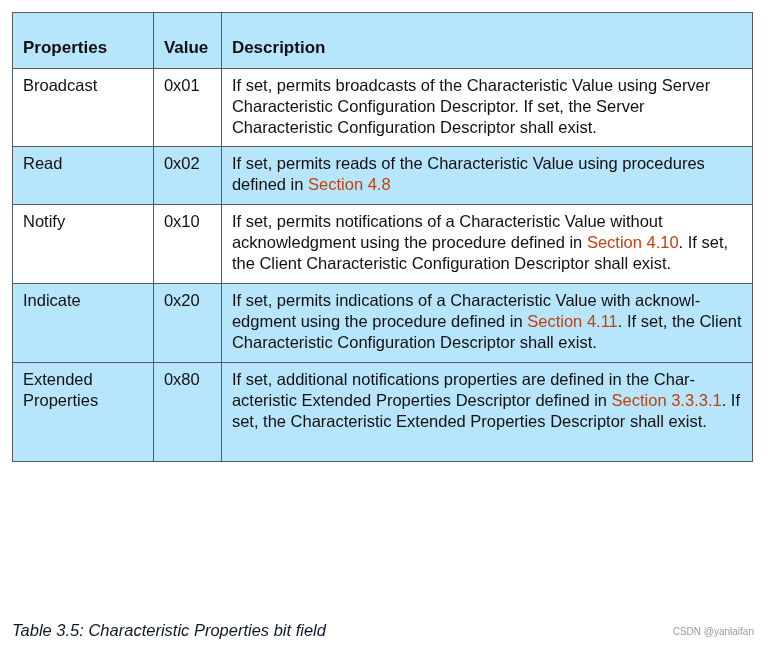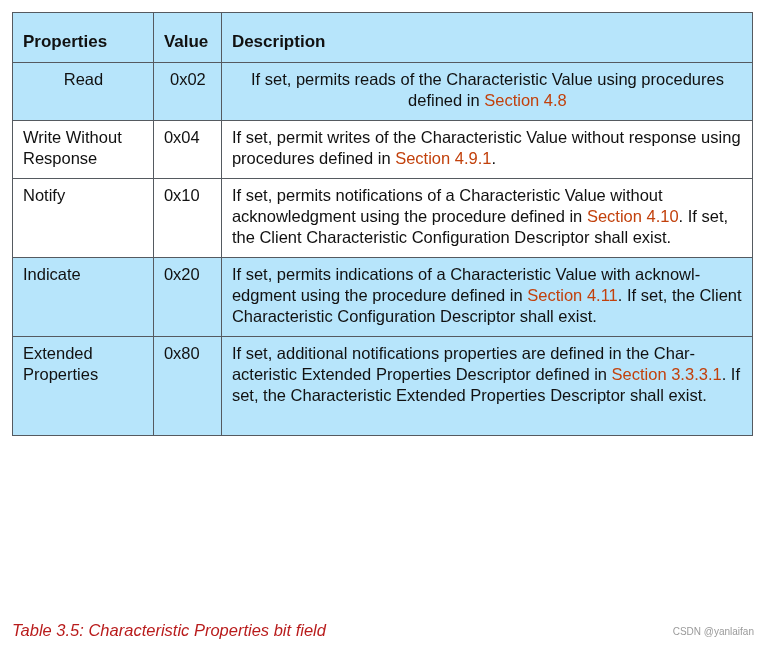--- a/index.html
+++ b/index.html
@@ -3,58 +3,58 @@
 <meta charset="utf-8">
 <style>
   html, body { margin:0; padding:0; background:#ffffff; }
   body { width:768px; height:650px; position:relative; overflow:hidden;
          font-family:"Liberation Sans", sans-serif; color:#111111; }
   table.props { position:absolute; left:12px; top:12px; width:741px;
          border-collapse:collapse; font-size:16.5px; line-height:21px; }
   table.props th, table.props td { border:1px solid #555a60; vertical-align:top;
          text-align:left; padding:6px 9px 5px 10px; }
   table.props th { font-weight:bold; background:#b7e5fb; height:29px;
-         padding-top:18px; padding-bottom:2px; font-size:17px; }
+         padding-top:24px; padding-bottom:2px; font-size:17px; }
   col.c1 { width:141px; } col.c2 { width:68px; } col.c3 { width:532px; }
   tr.alt td { background:#b7e5fb; }
   tr.plain td { background:#ffffff; }
   .link { color:#c2410c; }
   .caption { position:absolute; left:12px; top:621px; font-style:italic;
-         font-size:16.5px; color:#b91c1c; }
+         font-size:16.5px; color:#0f172a; }
   .watermark { position:absolute; right:14px; top:626px; font-size:10px; color:#9a9a9a; }
-  tr.r0 td { height:66px; } tr.r1 td { height:46px;text-align:center; } tr.r2 td { height:46px; }
+  tr.r0 td { height:66px; } tr.r1 td { height:46px; } tr.r2 td { height:46px; }
   tr.r3 td { height:46px; } tr.r4 td { height:67px; } tr.r5 td { height:67px; }
   tr.r6 td { height:47px; } tr.r7 td { height:87px; }
 </style>
 </head>
 <body>
 
 <table class="props">
   <colgroup>
       <col class="c1">
       <col class="c2">
       <col class="c3">
     </colgroup>
   <thead>
     <tr>
       <th>Properties</th>
       <th>Value</th>
       <th>Description</th>
     </tr>
   </thead>
   <tbody id="tbody">
+      <tr class="plain r0">
+        <td>Broadcast</td>
+        <td>0x01</td>
+        <td><span>If set, permits broadcasts of the Characteristic Value using Server Characteristic Configuration Descriptor. If set, the Server Characteristic Configuration Descriptor shall exist.</span></td>
+      </tr>
       <tr class="alt r1">
         <td>Read</td>
         <td>0x02</td>
         <td><span>If set, permits reads of the Characteristic Value using procedures defined in </span><a class="link">Section 4.8</a></td>
-      </tr>
-      <tr class="plain r2">
-        <td>Write Without Response</td>
-        <td>0x04</td>
-        <td><span>If set, permit writes of the Characteristic Value without response using procedures defined in </span><a class="link">Section 4.9.1</a><span>.</span></td>
       </tr>
       <tr class="plain r4">
         <td>Notify</td>
         <td>0x10</td>
         <td><span>If set, permits notifications of a Characteristic Value without acknowledgment using the procedure defined in </span><a class="link">Section 4.10</a><span>. If set, the Client Characteristic Configuration Descriptor shall exist.</span></td>
       </tr>
       <tr class="alt r5">
         <td>Indicate</td>
         <td>0x20</td>
         <td><span>If set, permits indications of a Characteristic Value with acknowl-edgment using the procedure defined in </span><a class="link">Section 4.11</a><span>. If set, the Client Characteristic Configuration Descriptor shall exist.</span></td>

